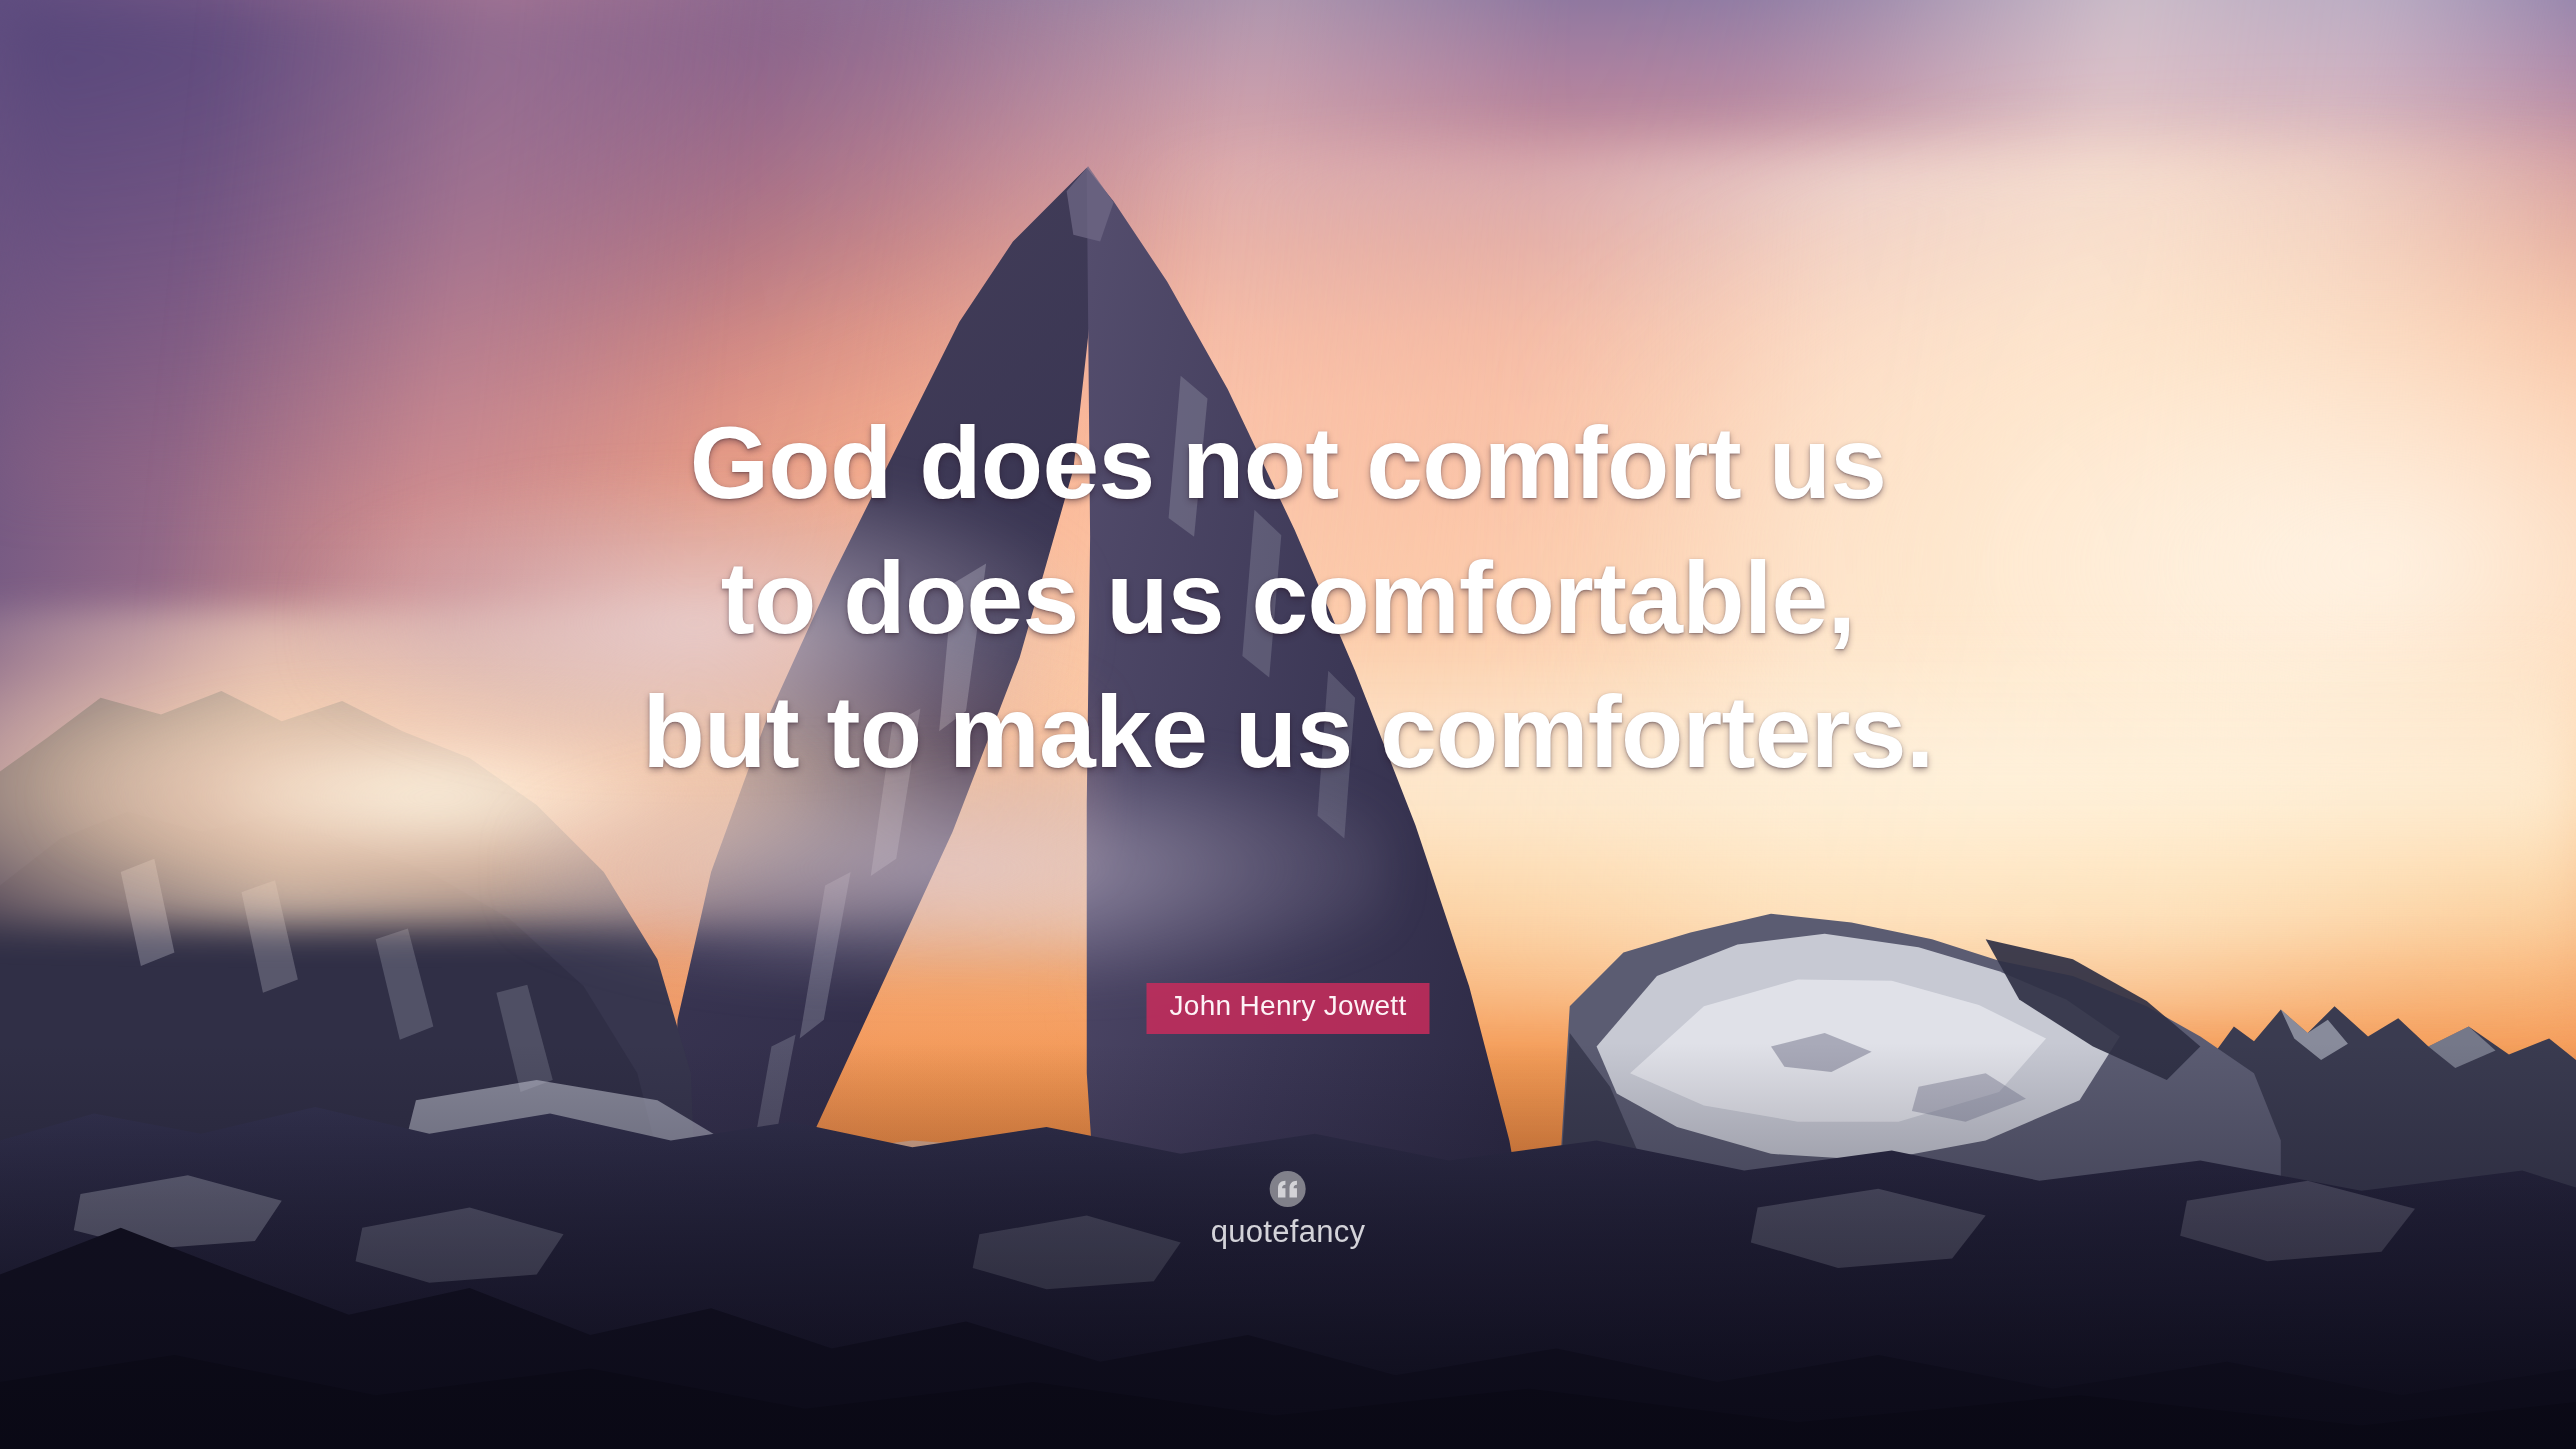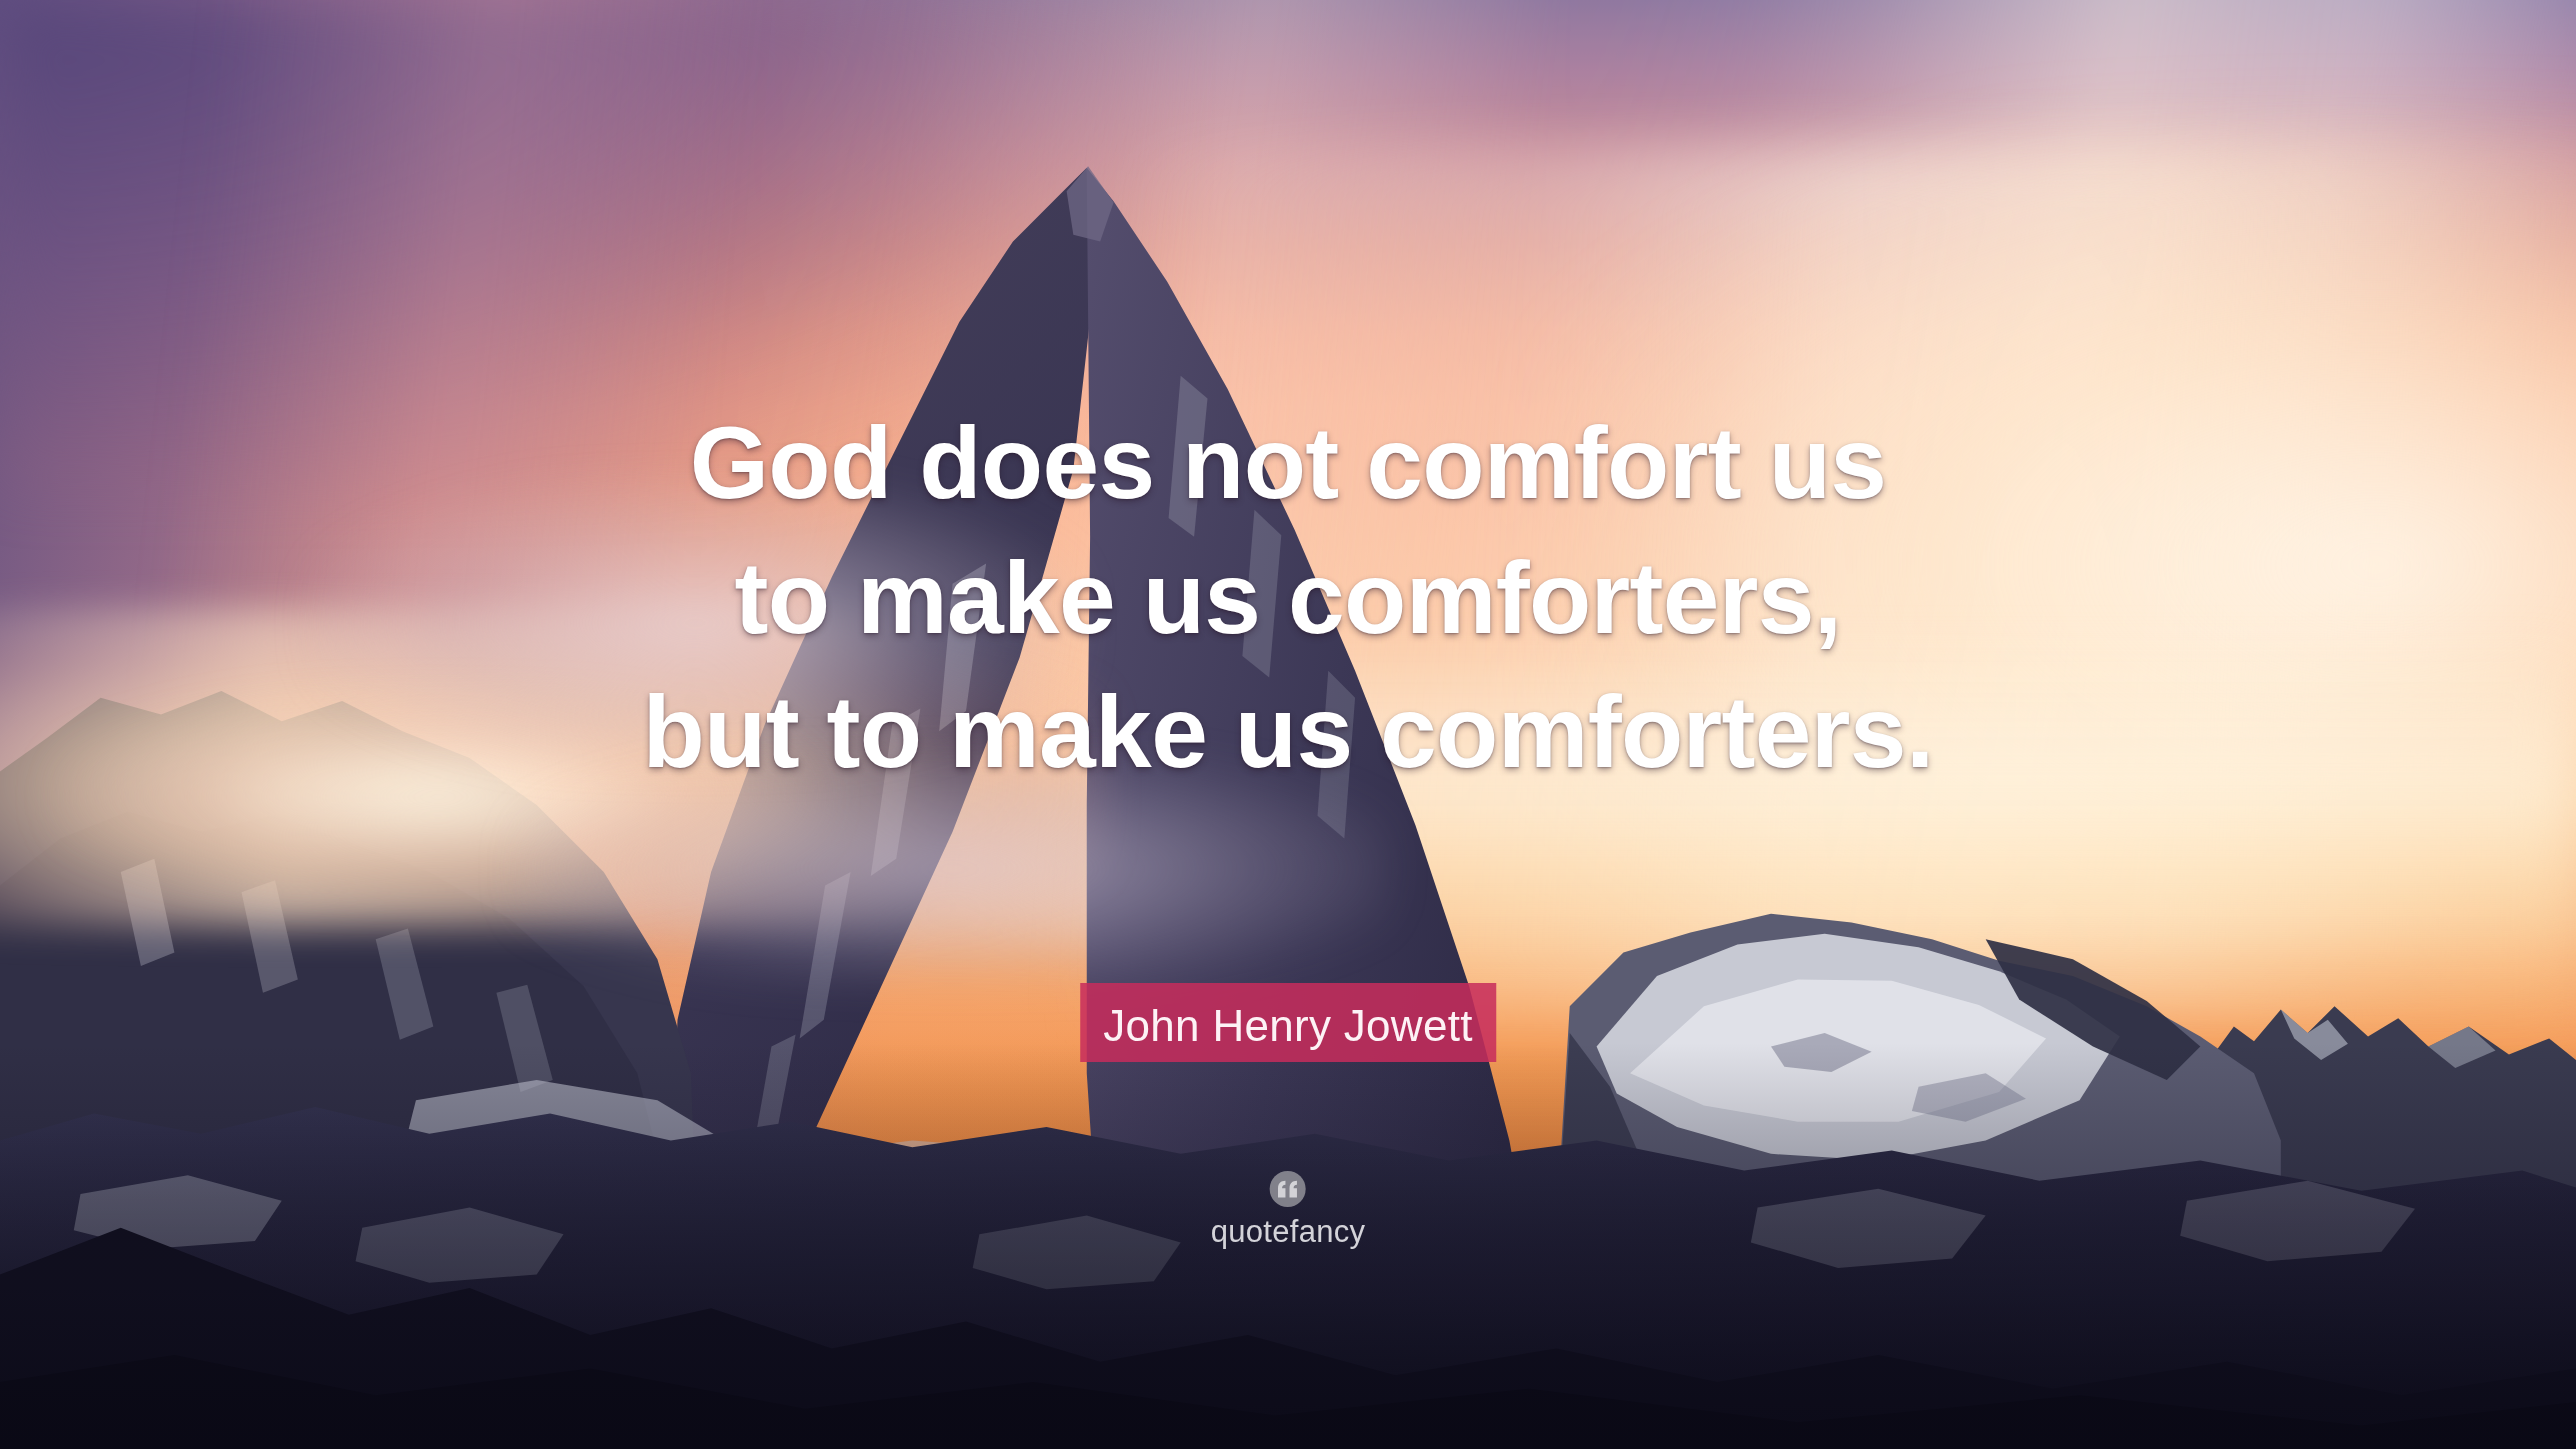--- a/index.html
+++ b/index.html
@@ -178,26 +178,25 @@
     left: 50%;
     top: 983px;
     transform: translateX(-50%);
     background: rgba(199,44,92,0.86);
     padding: 9.4px 23px 13.4px 23px;
     z-index: 41;
   }
   .author-name {
     display: block;
     color: #fdf2f6;
-    font-size: 44px;
+    font-size: 28px;
     font-weight: 400;
     letter-spacing: 0.3px;
     line-height: 1;
     white-space: nowrap;
-    margin-top: 12px;
   }
 
   .watermark {
     position: absolute;
     left: 50%;
     top: 1171px;
     transform: translateX(-50%);
     display: flex;
     align-items: center;
     gap: 9.4px;
@@ -328,21 +327,21 @@
   </div>
 
   <div class="cloud-left"></div>
   <div class="cloud-left2"></div>
   <div class="cloud-peak"></div>
   <div class="cloud-mid"></div>
   <div class="haze-bottom"></div>
 
   <div class="quote-block">
     <span class="quote-line">God does not comfort us</span>
-    <span class="quote-line">to make us comforters,</span>
+    <span class="quote-line">to does us comfortable,</span>
     <span class="quote-line">but to make us comforters.</span>
   </div>
 
   <div class="author-badge">
     <span class="author-name">John Henry Jowett</span>
   </div>
 
   <div class="watermark">
     <span class="wm-badge">
       <svg width="23" height="19" viewBox="0 0 34 28" aria-hidden="true">

